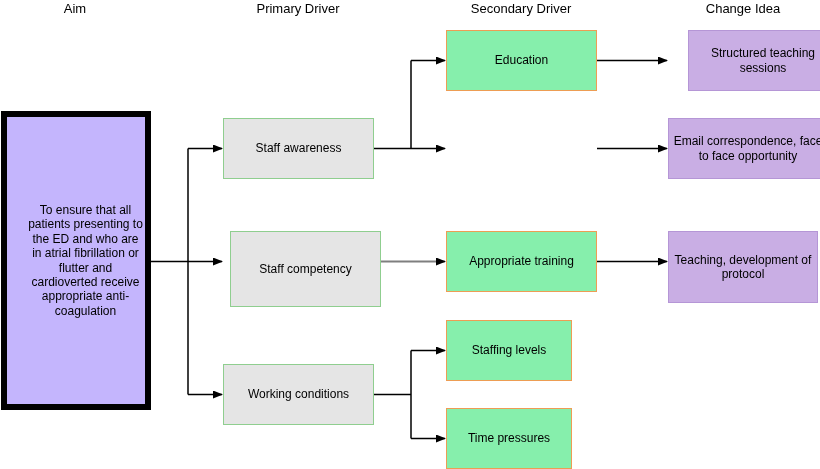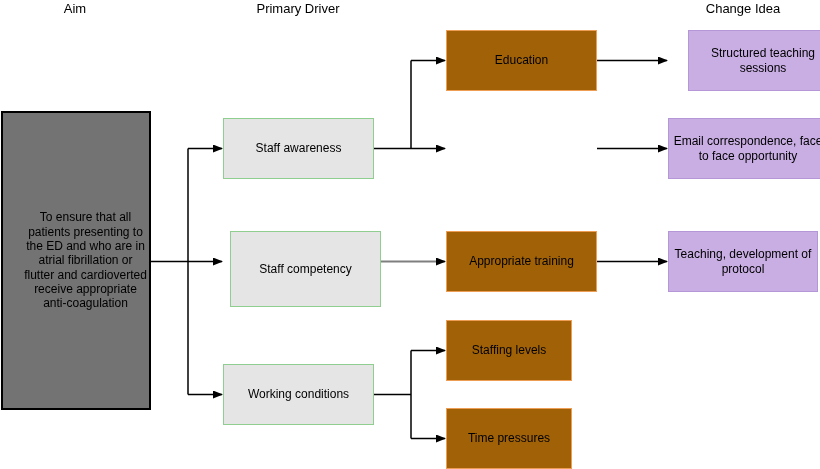--- a/index.html
+++ b/index.html
@@ -26,23 +26,23 @@
     box-sizing: border-box;
     display: flex;
     align-items: center;
     justify-content: center;
     text-align: center;
     font-size: 12px;
     line-height: 1.2;
     padding: 0 1px;
   }
   .node span { display: block; }
-  .aim       { background: #737373; border: 2px solid #000000; padding-left: 20px; }
+  .aim       { background: #c4b5fd; border: 6px solid #000000; padding-left: 20px; }
   .primary   { background: #e5e5e5; border: 1px solid #8FCE8F; }
-  .secondary { background: #a16207; border: 1px solid #ED9D54; }
+  .secondary { background: #86efac; border: 1px solid #ED9D54; }
   .change    { background: #C9AEE4; border: 1px solid #B596D6; }
   #wires {
     position: absolute;
     left: 0; top: 0;
     pointer-events: none;
   }
 </style>
 </head>
 <body>
 
@@ -74,20 +74,21 @@
       <path d="M411 438.5 H445" marker-end="url(#arr)"></path>
 
       <path d="M597 60.5 H667" marker-end="url(#arr)"></path>
       <path d="M597 148.5 H667" marker-end="url(#arr)"></path>
       <path d="M597 261.5 H667" marker-end="url(#arr)"></path>
     </g>
   </svg>
 
   <div class="col-header" style="left:75px">Aim</div>
   <div class="col-header" style="left:298px">Primary Driver</div>
+  <div class="col-header" style="left:521px">Secondary Driver</div>
   <div class="col-header" style="left:743px">Change Idea</div>
 
   <div class="node aim" style="left:1px;top:111px;width:150px;height:299px">
     <span>To ensure that all patients presenting to the ED and who are in atrial fibrillation or flutter and cardioverted receive appropriate anti-coagulation</span>
   </div>
 
   <div class="node primary" style="left:223px;top:118px;width:151px;height:61px">
     <span>Staff awareness</span>
   </div>
   <div class="node primary" style="left:230px;top:231px;width:151px;height:76px">
@@ -109,17 +110,17 @@
   <div class="node secondary" style="left:446px;top:408px;width:126px;height:61px">
     <span>Time pressures</span>
   </div>
 
   <div class="node change" style="left:688px;top:30px;width:150px;height:61px">
     <span>Structured teaching sessions</span>
   </div>
   <div class="node change" style="left:668px;top:118px;width:160px;height:61px">
     <span>Email correspondence, face to face opportunity</span>
   </div>
-  <div class="node change" style="left:668px;top:231px;width:150px;height:61px">
+  <div class="node change" style="left:668px;top:231px;width:150px;height:72px">
     <span>Teaching, development of protocol</span>
   </div>
 
 </div>
 
 </body></html>

